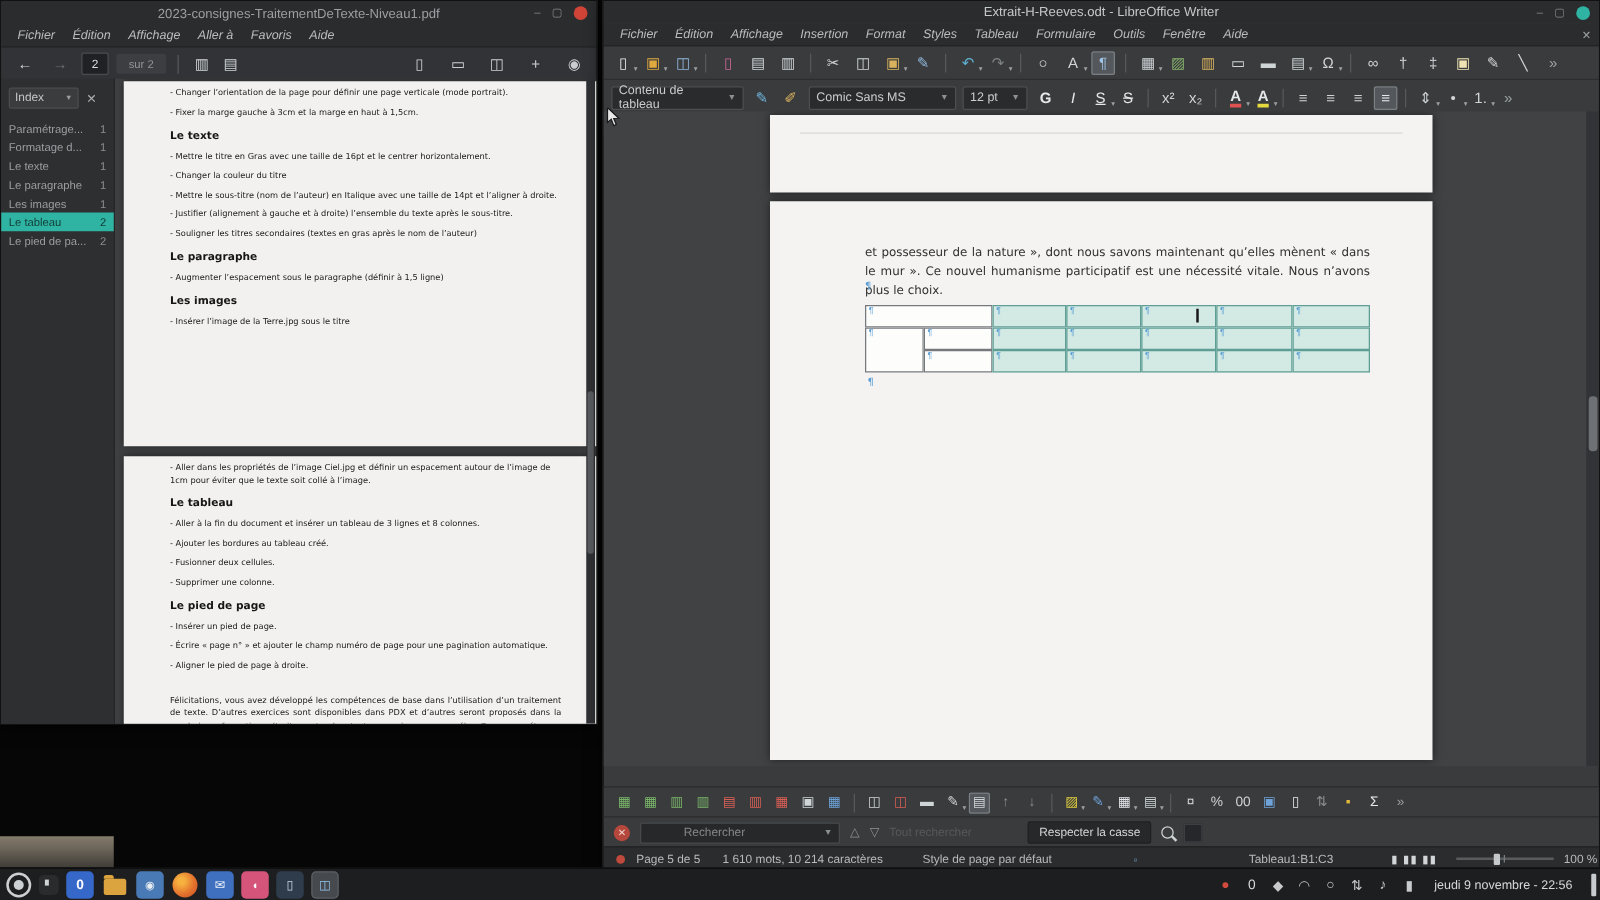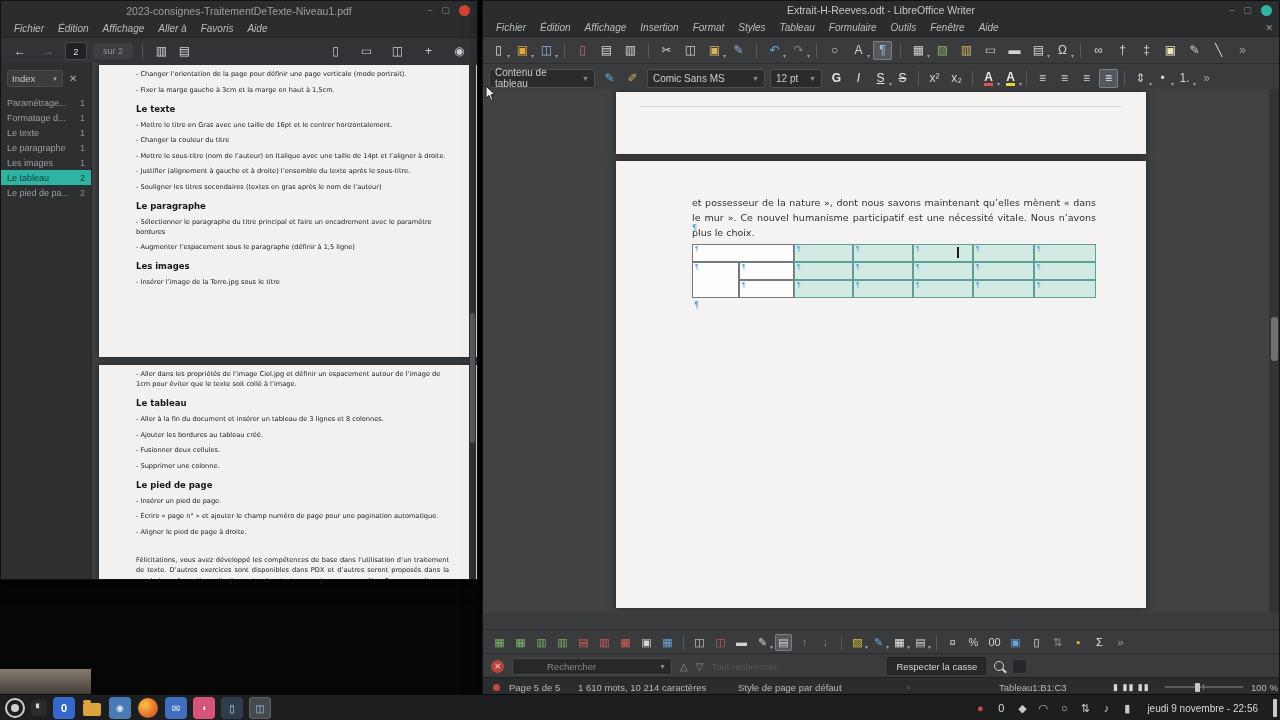--- a/index.html
+++ b/index.html
@@ -233,21 +233,20 @@
 
         <div class="blk blk-bullet"><span class="btx">Changer l’orientation de la page pour définir une page verticale (mode portrait).</span></div>
             <div class="blk blk-bullet"><span class="btx">Fixer la marge gauche à 3cm et la marge en haut à 1,5cm.</span></div>
             <div class="blk blk-heading"><span class="btx">Le texte</span></div>
             <div class="blk blk-bullet"><span class="btx">Mettre le titre en Gras avec une taille de 16pt et le centrer horizontalement.</span></div>
             <div class="blk blk-bullet"><span class="btx">Changer la couleur du titre</span></div>
             <div class="blk blk-bullet"><span class="btx">Mettre le sous-titre (nom de l’auteur) en Italique avec une taille de 14pt et l’aligner à droite.</span></div>
             <div class="blk blk-bullet"><span class="btx">Justifier (alignement à gauche et à droite) l’ensemble du texte après le sous-titre.</span></div>
             <div class="blk blk-bullet"><span class="btx">Souligner les titres secondaires (textes en gras après le nom de l’auteur)</span></div>
             <div class="blk blk-heading"><span class="btx">Le paragraphe</span></div>
-            <div class="blk blk-bullet"><span class="btx">Sélectionner le paragraphe du titre principal et faire un encadrement avec le paramètre bordures</span></div>
             <div class="blk blk-bullet"><span class="btx">Augmenter l’espacement sous le paragraphe (définir à 1,5 ligne)</span></div>
             <div class="blk blk-heading"><span class="btx">Les images</span></div>
             <div class="blk blk-bullet"><span class="btx">Insérer l’image de la Terre.jpg sous le titre</span></div>
           </div>
         <div class="pdf-page" style="top:302px;height:294px;">
 
         <div class="blk blk-bullet"><span class="btx">Aller dans les propriétés de l’image Ciel.jpg et définir un espacement autour de l’image de 1cm pour éviter que le texte soit collé à l’image.</span></div>
             <div class="blk blk-heading"><span class="btx">Le tableau</span></div>
             <div class="blk blk-bullet"><span class="btx">Aller à la fin du document et insérer un tableau de 3 lignes et 8 colonnes.</span></div>
             <div class="blk blk-bullet"><span class="btx">Ajouter les bordures au tableau créé.</span></div>
@@ -634,21 +633,21 @@
 
     <div id="find-bar">
       <div class="find-close">✕</div>
       <div class="find-input">
         <span class="ph">Rechercher</span>
         <span class="arr">▼</span>
       </div>
       <span class="nav-tri">△</span>
       <span class="nav-tri">▽</span>
       <span class="faint-label">Tout rechercher</span>
-      <div class="chip" style="margin-left:102px">
+      <div class="chip" style="margin-left:37px">
         <span>Respecter la casse</span>
       </div>
       <span class="mag"></span>
       <span class="dk-square"></span>
     </div>
 
     <div id="status-bar">
       <div class="sb-abs" style="left:10px">
           <span class="red-dot"></span>
         </div>

